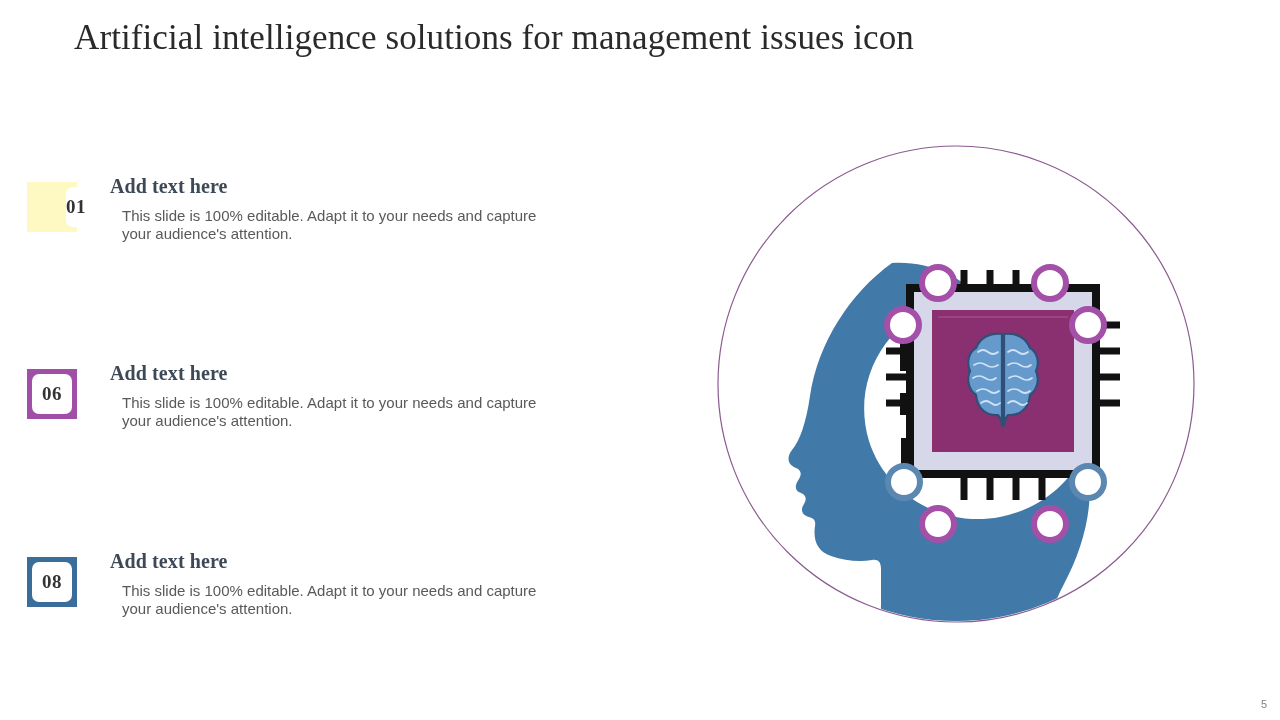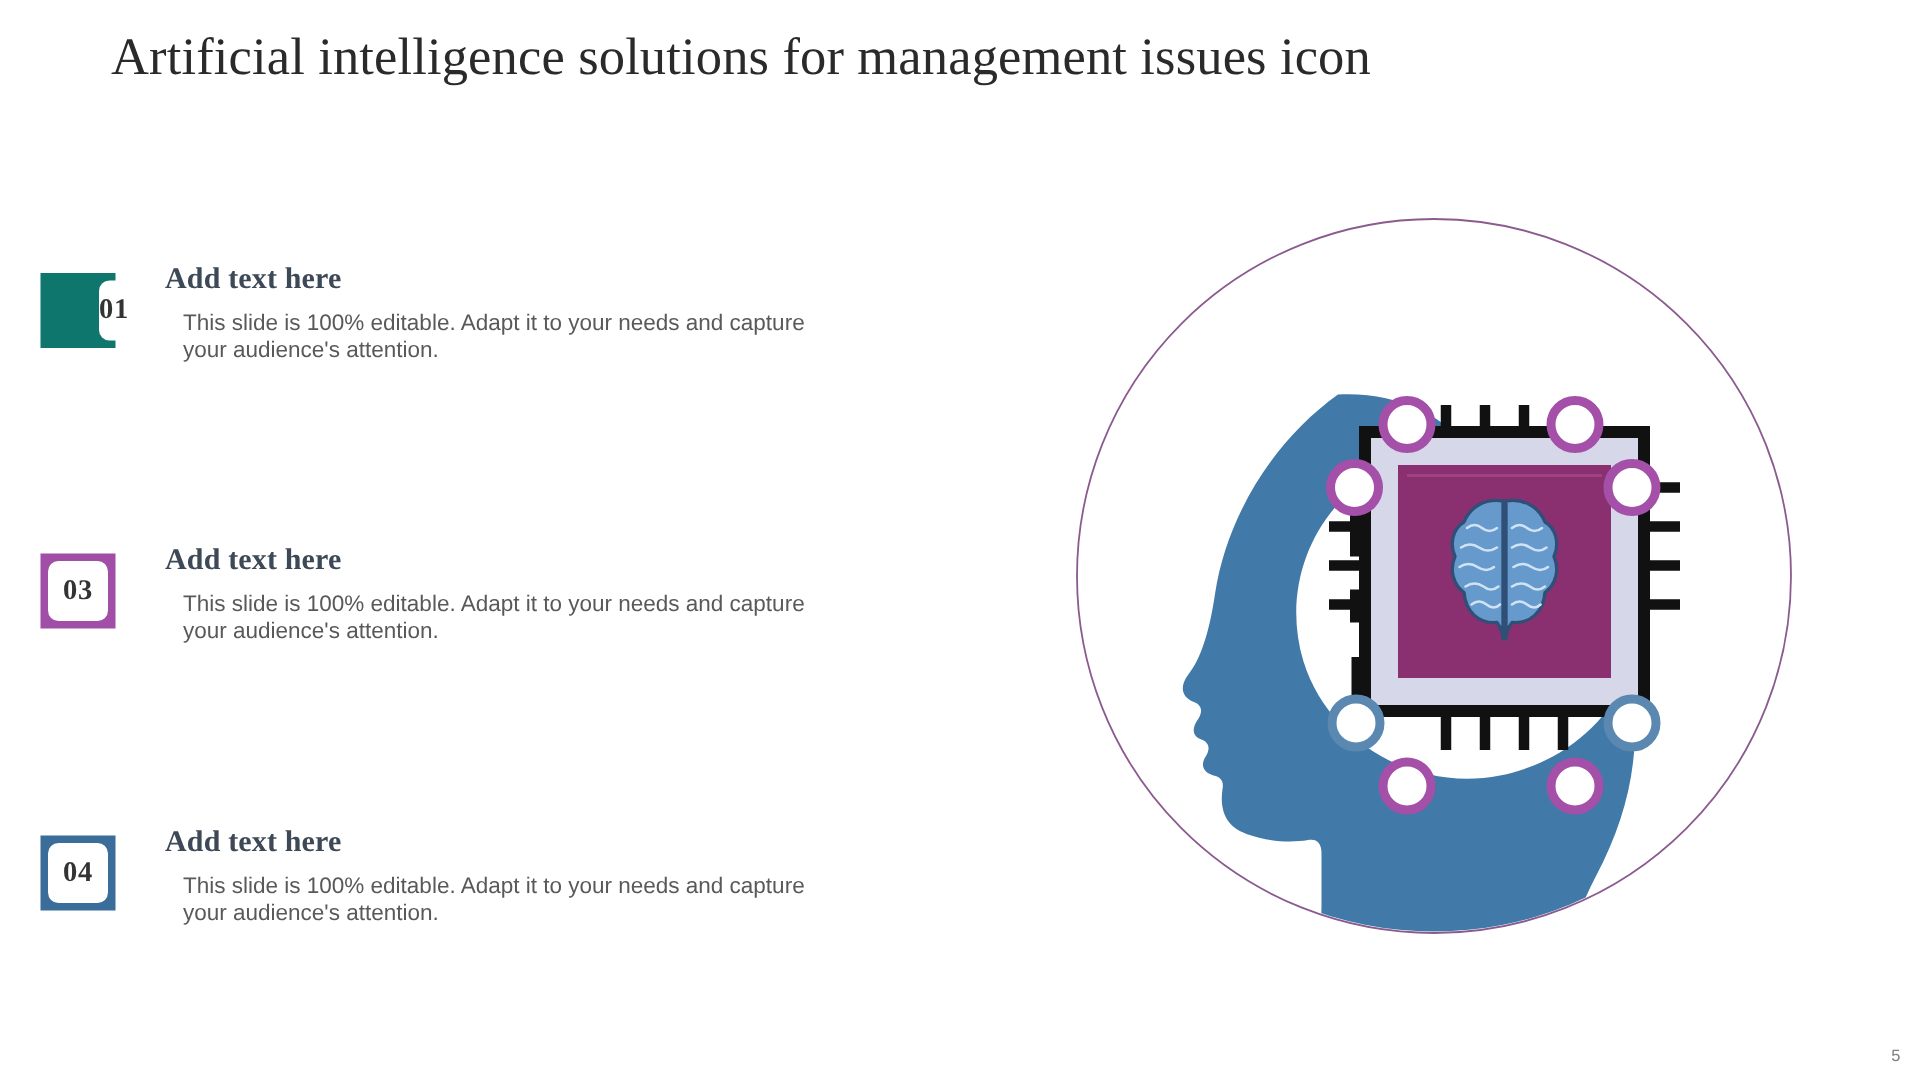--- a/index.html
+++ b/index.html
@@ -115,42 +115,42 @@
 </head>
 <body>
 
 <div id="slide">
 
   <div id="slide-title">Artificial intelligence solutions for management issues icon</div>
 
   <div id="bullet-list">
 
     <div class="bullet-item" style="top:182px;">
-      <div class="num-badge" style="background:#0f766e;padding-left:48px;">
+      <div class="num-badge" style="background:#fef9c3;padding-left:48px;">
         <div class="inner">01</div>
       </div>
       <div class="bullet-text">
         <p class="bullet-heading">Add text here</p>
         <p class="bullet-body">This slide is 100% editable. Adapt it to your needs and capture your audience's attention.</p>
       </div>
     </div>
 
     <div class="bullet-item" style="top:369px;">
       <div class="num-badge" style="background:#a04ea6;">
-        <div class="inner">03</div>
+        <div class="inner">06</div>
       </div>
       <div class="bullet-text">
         <p class="bullet-heading">Add text here</p>
         <p class="bullet-body">This slide is 100% editable. Adapt it to your needs and capture your audience's attention.</p>
       </div>
     </div>
 
     <div class="bullet-item" style="top:557px;">
       <div class="num-badge" style="background:#3a6d99;">
-        <div class="inner">04</div>
+        <div class="inner">08</div>
       </div>
       <div class="bullet-text">
         <p class="bullet-heading">Add text here</p>
         <p class="bullet-body">This slide is 100% editable. Adapt it to your needs and capture your audience's attention.</p>
       </div>
     </div>
 
   </div>
 
   <div id="graphic">

